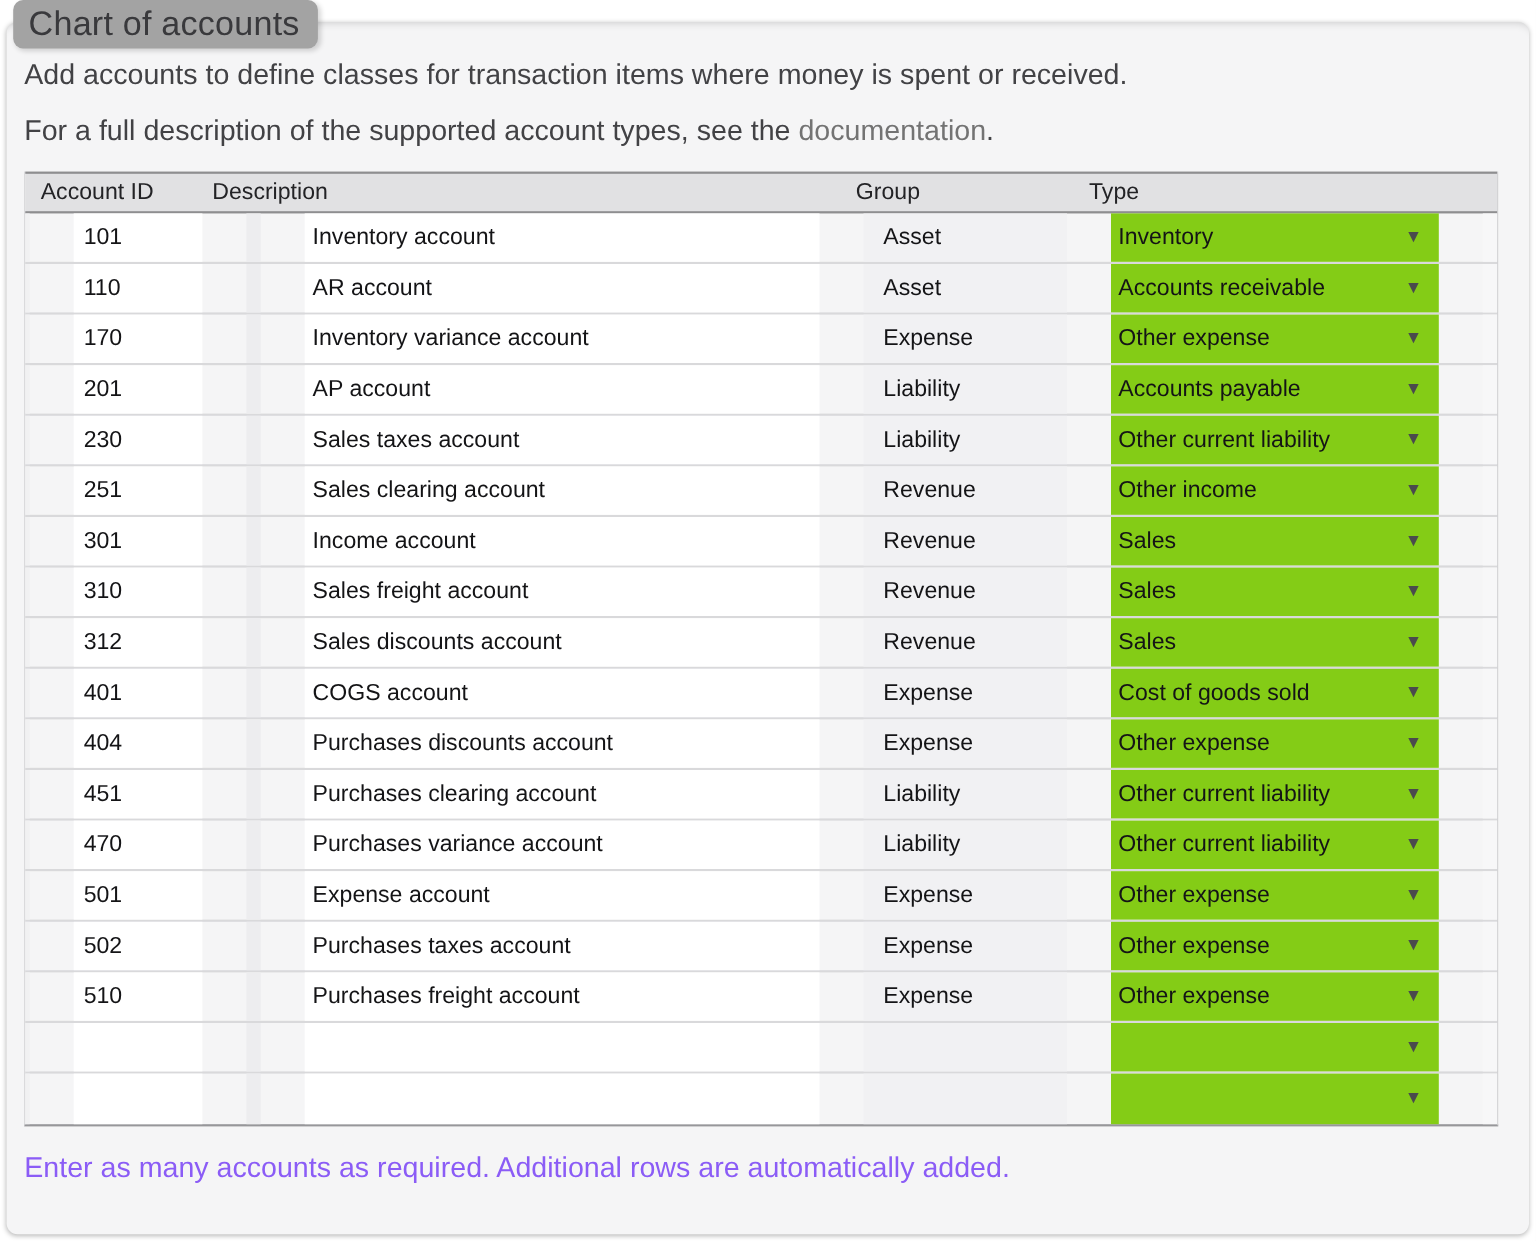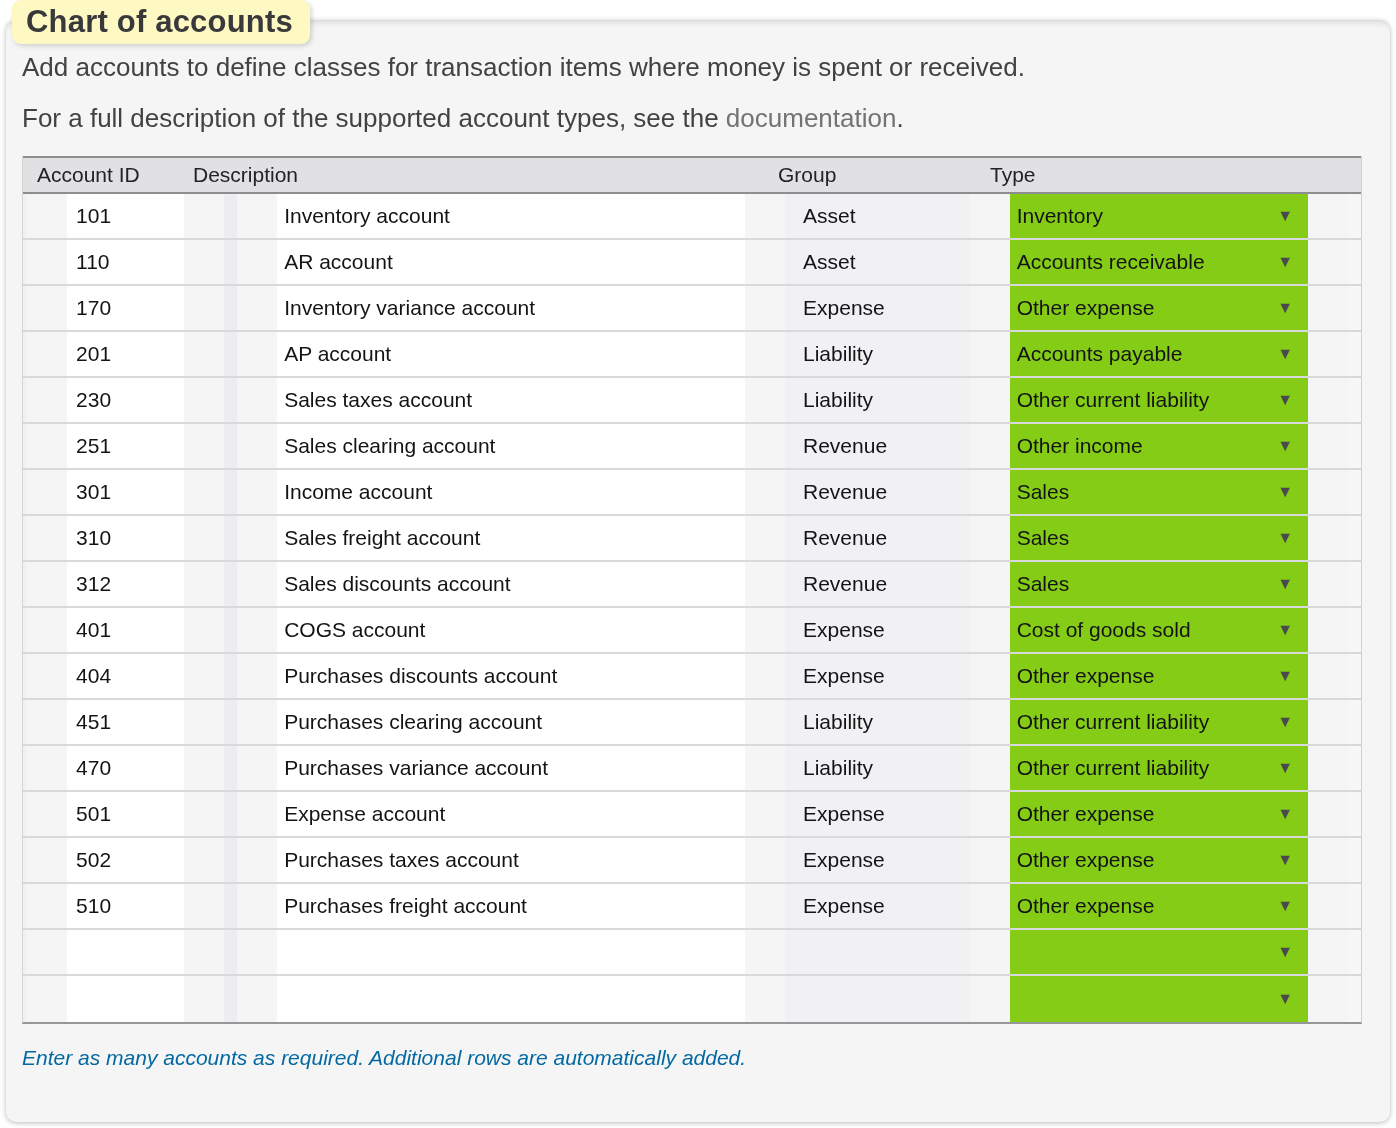--- a/index.html
+++ b/index.html
@@ -6,22 +6,22 @@
   html,body { width:1396px; height:1128px; background:#ffffff; overflow:hidden;
               font-family:"Liberation Sans", sans-serif; position:relative; }
 
   
   .panel { position:absolute; left:6px; top:20px; width:1384px; height:1102px;
            background:#f5f5f6; border-radius:10px;
            box-shadow:0 1px 5px rgba(0,0,0,0.28), inset 0 9px 9px -9px rgba(0,0,0,0.20); }
 
   
   .legend { position:absolute; left:12px; top:0; z-index:5; height:44px;
-            background:#fef9c3; border-radius:9px; padding:0 17px 0 14px;
-            font-size:31px; font-weight:700; letter-spacing:0.2px;
+            background:#a3a3a3; border-radius:9px; padding:0 17px 0 14px;
+            font-size:31px; font-weight:400; letter-spacing:0.2px;
             color:#39393c; line-height:44px;
             box-shadow:2px 2px 5px rgba(0,0,0,0.16); }
 
   .intro { position:absolute; left:22px; font-size:26px; color:#424245; }
   .intro-1 { top:52px; }
   .intro-2 { top:103px; }
   .doc-link { color:#737373; text-decoration:none; cursor:pointer; }
 
   
   .grid { position:absolute; left:22px; top:156px; width:1340px;
@@ -42,21 +42,21 @@
   .c-group{ width:223px; background:#f1f1f3; padding-left:18px; }
   .c-type { width:362px; background:#84cc16; padding:0 15px 0 7px;
             justify-content:space-between; cursor:default; }
   .gut-r  { width:16px;  background:#f7f7f8; }
 
   
   .ghead .cell { background:transparent; }
 
   .arrow { font-size:16px; color:#4a4a4d; line-height:1; }
 
-  .footnote { position:absolute; left:22px; top:1046px; font-size:21px; color:#0369a1;font-style:italic; }
+  .footnote { position:absolute; left:22px; top:1046px; font-size:26px; color:#8b5cf6; }
 </style>
 </head>
 <body>
 
 <div class="panel"></div>
 
 <div class="legend">Chart of accounts</div>
 
 <div class="intro intro-1">Add accounts to define classes for transaction items where money is spent or received.</div>
 

